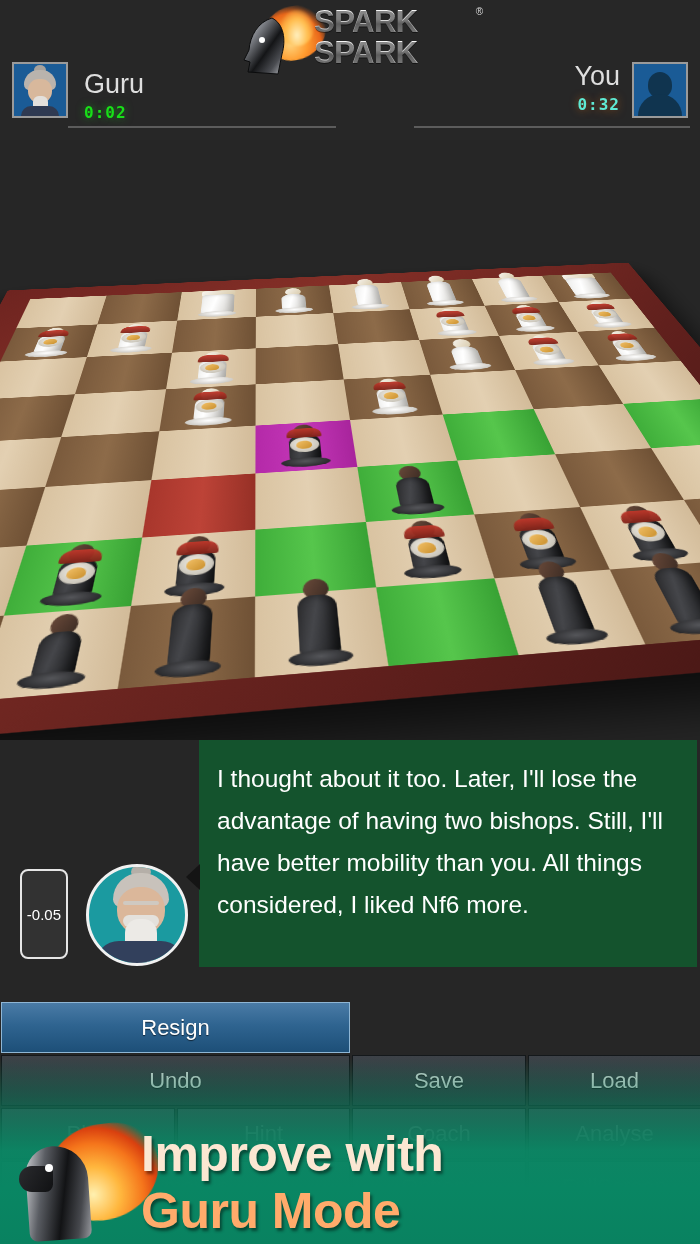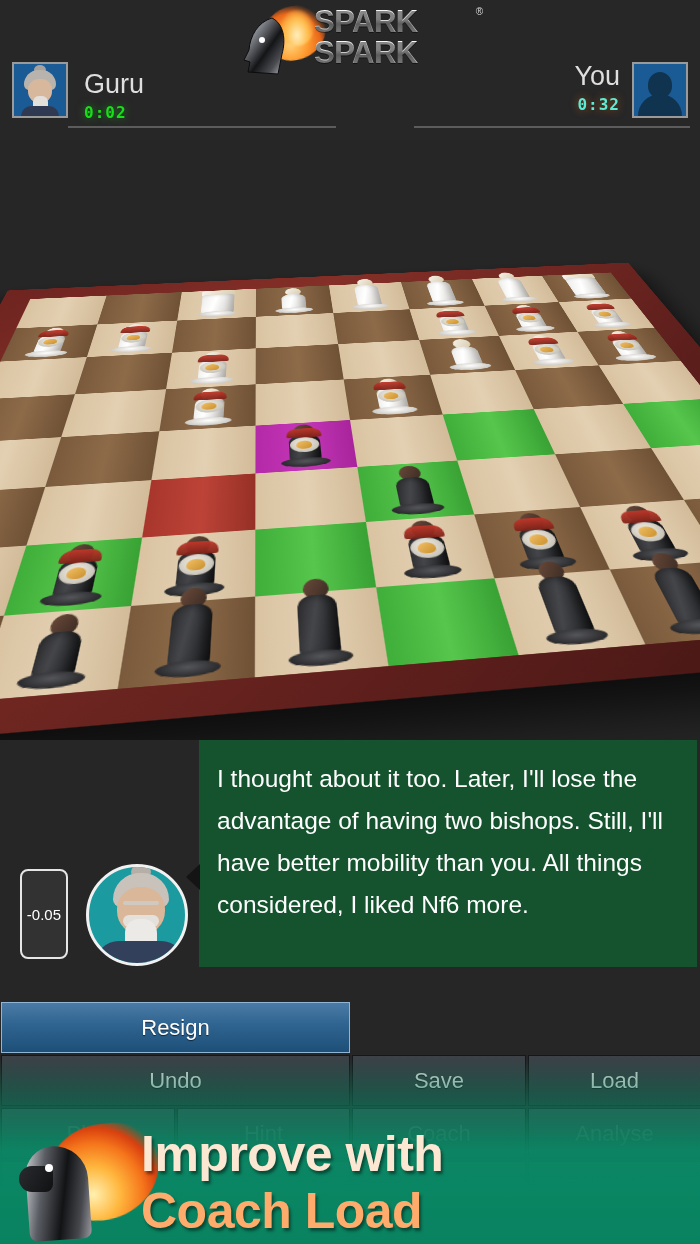--- a/index.html
+++ b/index.html
@@ -598,17 +598,17 @@
 
   <div class="banner">
     <div class="banner-knight">
       <div class="bk-flame"></div>
       <div class="bk-body"></div>
       <div class="bk-snout"></div>
       <div class="bk-eye"></div>
     </div>
     <div class="banner-text">
       <div class="bt-line1">Improve with</div>
-      <div class="bt-line2">Coach Load</div>
+      <div class="bt-line2">Guru Mode</div>
     </div>
   </div>
 
 </div>
 
 </body></html>

